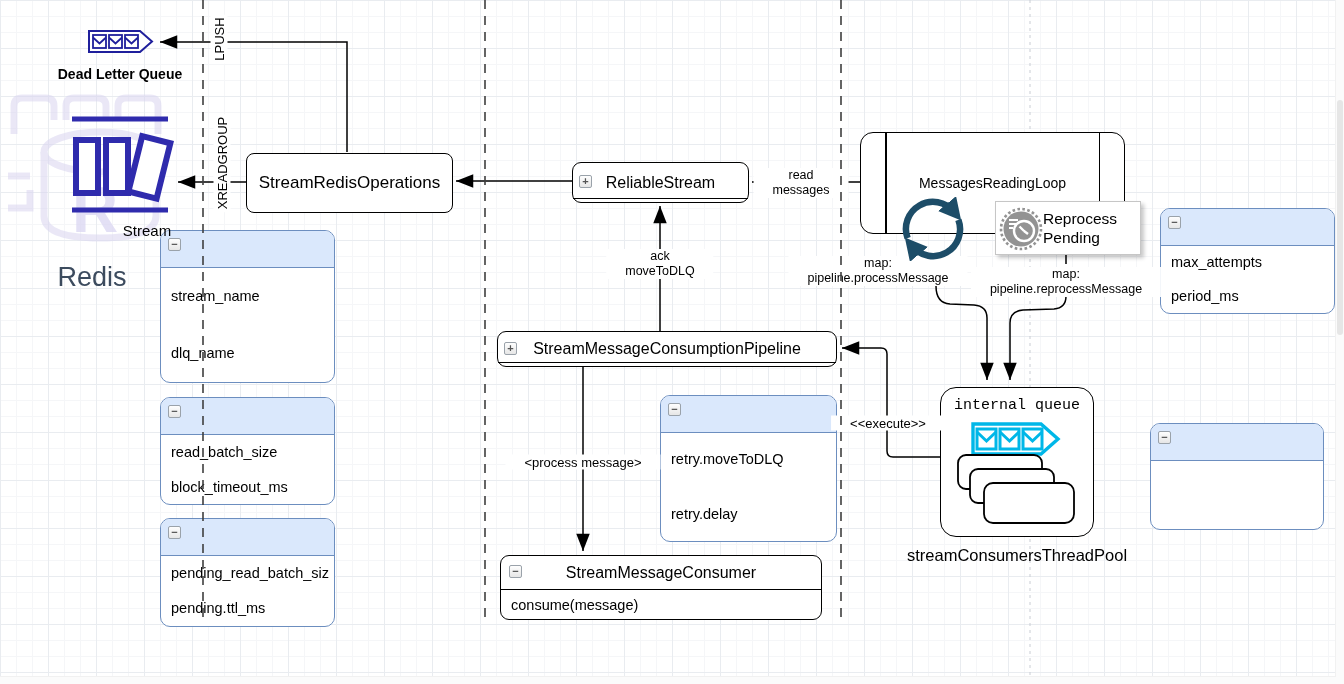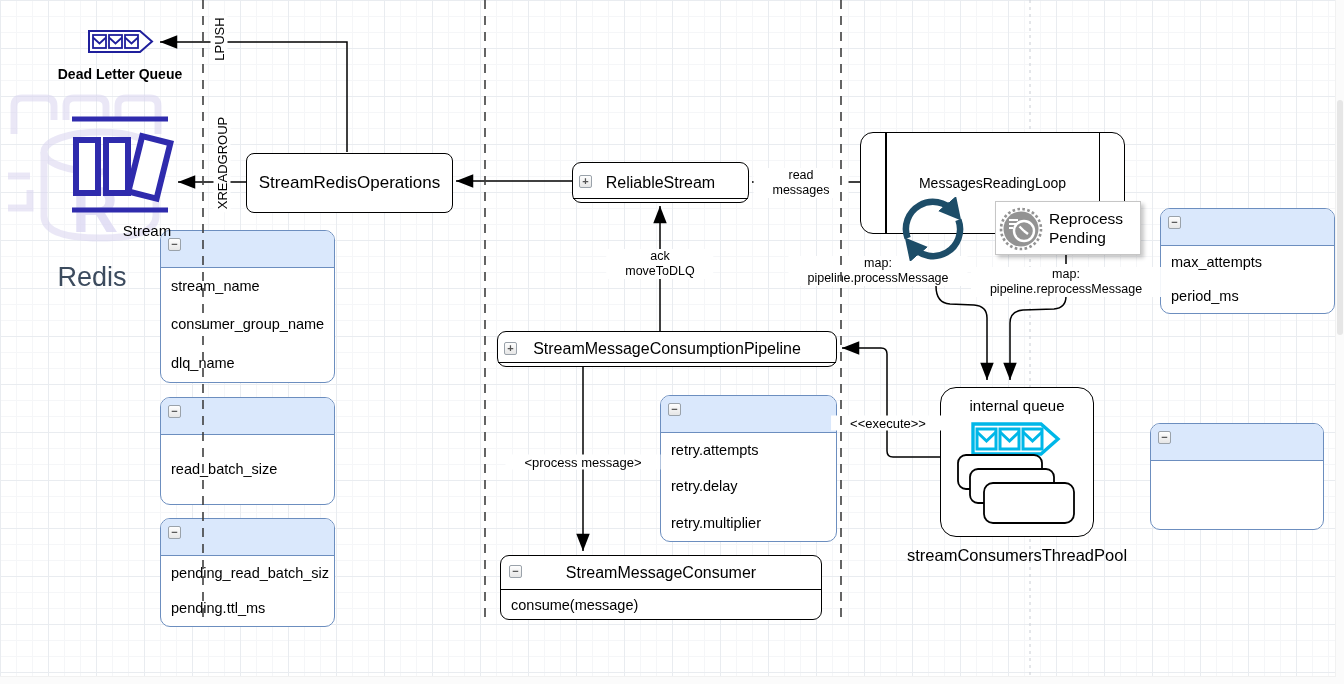--- a/index.html
+++ b/index.html
@@ -104,56 +104,56 @@
     <div class="mth">consume(message)</div>
   </div>
 
   <div class="node" style="left:860px;top:132px;width:263px;height:100px;border-radius:13px;font-size:14px;">
     <div id="mrl-line-l" style="left:24px;"></div>
     <div id="mrl-line-r" style="right:24px;"></div>
     <span>MessagesReadingLoop</span>
   </div>
 
   <div class="node" style="left:940px;top:387px;width:152px;height:148px;border-radius:16px;align-items:flex-start;font-size:15px;">
-    <span style="margin-top:9px;">internal queue</span>
+    <span style="margin-top:9px;font-family:Liberation Mono, monospace;">internal queue</span>
   </div>
 
   <div id="reprocess">
     <svg width="44" height="46" viewBox="0 0 44 46" style="margin-left:3px;flex:none;">
       <circle cx="22" cy="24" r="17.5" fill="#939393"></circle>
       <circle cx="22" cy="24" r="20" fill="none" stroke="#939393" stroke-width="2.6" stroke-dasharray="2.6,2.4"></circle>
       <circle cx="25" cy="26" r="10" fill="none" stroke="#fff" stroke-width="2.4"></circle>
       <path d="M25,26 L20.5,21.5 M25,26 L29,29" stroke="#fff" stroke-width="2.4" fill="none"></path>
       <g stroke="#fff" stroke-width="2">
         <path d="M10,15 H19 M10,19 H17 M10,23 H14"></path>
       </g>
     </svg>
-    <div style="margin-left:6px;">
+    <div style="">
       <span style="display:block;">Reprocess</span>
       <span style="display:block;">Pending</span>
     </div>
   </div>
 
   <div class="cfg" style="left:160px;top:230px;width:173px;height:151px;">
     <div class="hdr">
       <span class="collapse" style="left:7px;top:7px;">−</span>
     </div>
     <div class="rows">
       <div class="row">stream_name</div>
-      <div class="row">consumer_group_name</div>
       <div class="row">dlq_name</div>
     </div>
   </div>
 
   <div class="cfg" style="left:160px;top:397px;width:173px;height:106px;">
     <div class="hdr">
       <span class="collapse" style="left:7px;top:7px;">−</span>
     </div>
     <div class="rows">
       <div class="row">read_batch_size</div>
+      <div class="row">block_timeout_ms</div>
     </div>
   </div>
 
   <div class="cfg" style="left:160px;top:518px;width:173px;height:107px;">
     <div class="hdr">
       <span class="collapse" style="left:7px;top:7px;">−</span>
     </div>
     <div class="rows">
       <div class="row">pending_read_batch_siz</div>
       <div class="row">pending.ttl_ms</div>
@@ -168,23 +168,22 @@
       <div class="row">max_attempts</div>
       <div class="row">period_ms</div>
     </div>
   </div>
 
   <div class="cfg" style="left:660px;top:395px;width:175px;height:145px;">
     <div class="hdr">
       <span class="collapse" style="left:7px;top:7px;">−</span>
     </div>
     <div class="rows">
-      <div class="row">retry.attempts</div>
+      <div class="row">retry.moveToDLQ</div>
       <div class="row">retry.delay</div>
-      <div class="row">retry.multiplier</div>
     </div>
   </div>
 
   <div class="cfg" style="left:1150px;top:423px;width:172px;height:105px;">
     <div class="hdr">
       <span class="collapse" style="left:7px;top:7px;">−</span>
     </div>
     <div class="rows">
     </div>
   </div>

